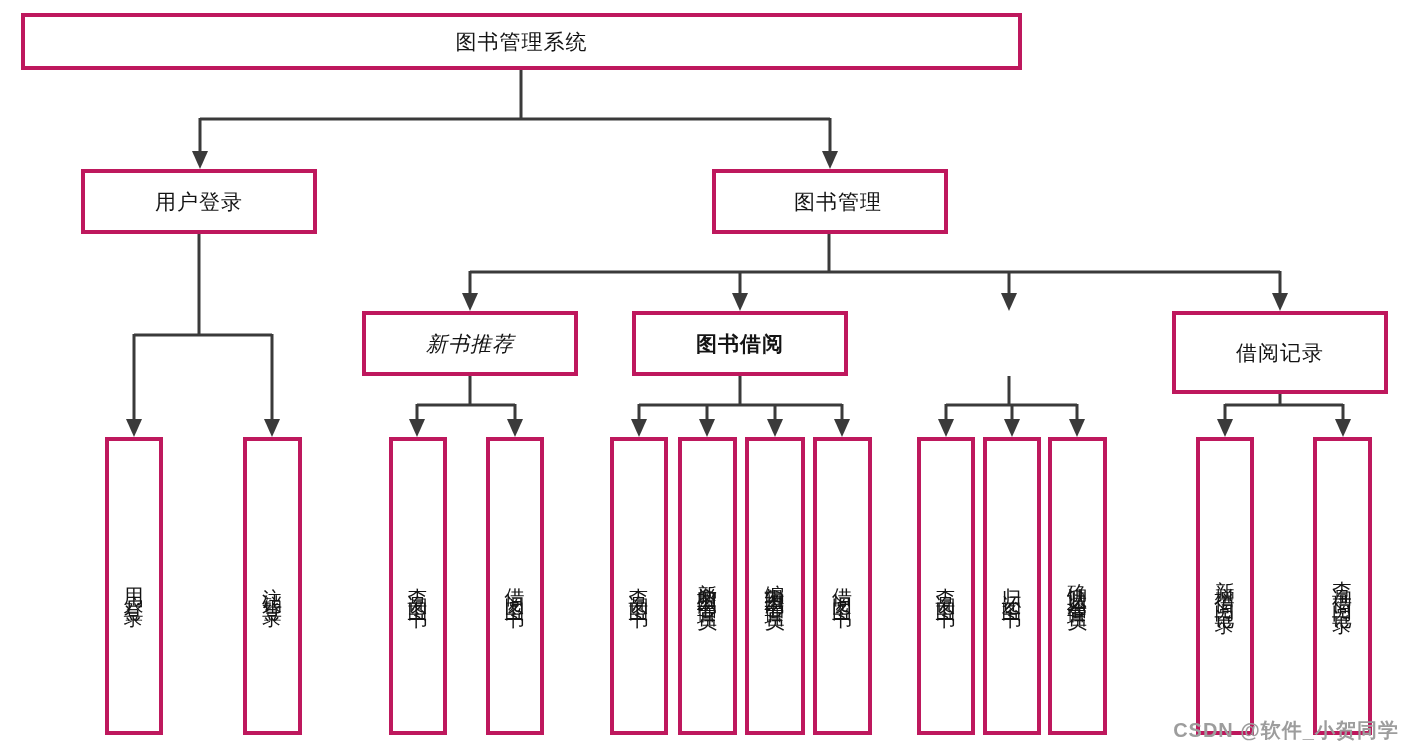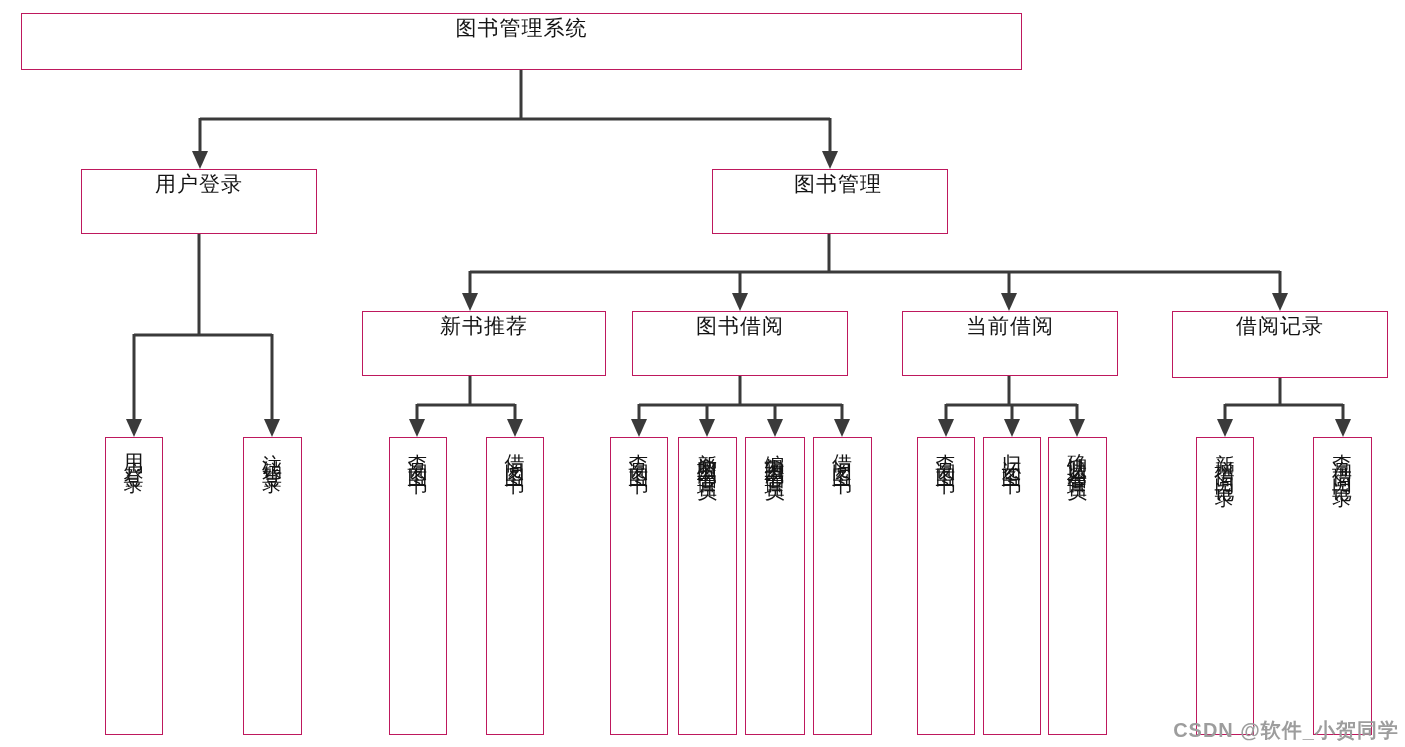--- a/index.html
+++ b/index.html
@@ -8,23 +8,24 @@
     width: 1405px;
     height: 747px;
     background: #ffffff;
     font-family: "Liberation Sans", sans-serif;
     overflow: hidden;
   }
   #wires { position: absolute; left: 0; top: 0; }
   .node {
     position: absolute;
     box-sizing: border-box;
-    border: 1px solid #be185d;
+    border: 4px solid #be185d;
     background: #ffffff;
     display: flex;
+    align-items: center;
     justify-content: center;
     color: #141414;
     z-index: 2;
   }
   .hnode { font-size: 21px; letter-spacing: 1px; }
   .vnode span {
     writing-mode: vertical-rl;
     text-orientation: mixed;
     font-size: 20px;
     letter-spacing: 7px;
@@ -92,30 +93,27 @@
     <span>图书管理系统</span>
   </div>
 
   <div class="node hnode" style="left:81px; top:169px; width:236px; height:65px;">
     <span>用户登录</span>
   </div>
   <div class="node hnode" style="left:712px; top:169px; width:236px; height:65px;padding-left:16px;">
     <span>图书管理</span>
   </div>
 
-  <div class="node hnode" style="left:362px; top:311px; width:244px; height:65px;">
+  <div class="node hnode" style="left:362px; top:311px; width:216px; height:65px;font-style:italic;">
     <span>新书推荐</span>
   </div>
-  <div class="node hnode" style="left:632px; top:311px; width:216px; height:65px;">
+  <div class="node hnode" style="left:632px; top:311px; width:216px; height:65px;font-weight:bold;">
     <span>图书借阅</span>
   </div>
-  <div class="node hnode" style="left:902px; top:311px; width:216px; height:65px;">
-    <span>当前借阅</span>
-  </div>
-  <div class="node hnode" style="left:1172px; top:311px; width:216px; height:67px;">
+  <div class="node hnode" style="left:1172px; top:311px; width:216px; height:83px;">
     <span>借阅记录</span>
   </div>
 
   <div class="node vnode" style="left:105px; top:437px; width:58px; height:298px;">
     <span>用户登录</span>
   </div>
   <div class="node vnode" style="left:243px; top:437px; width:59px; height:298px;">
     <span>注销登录</span>
   </div>
 

